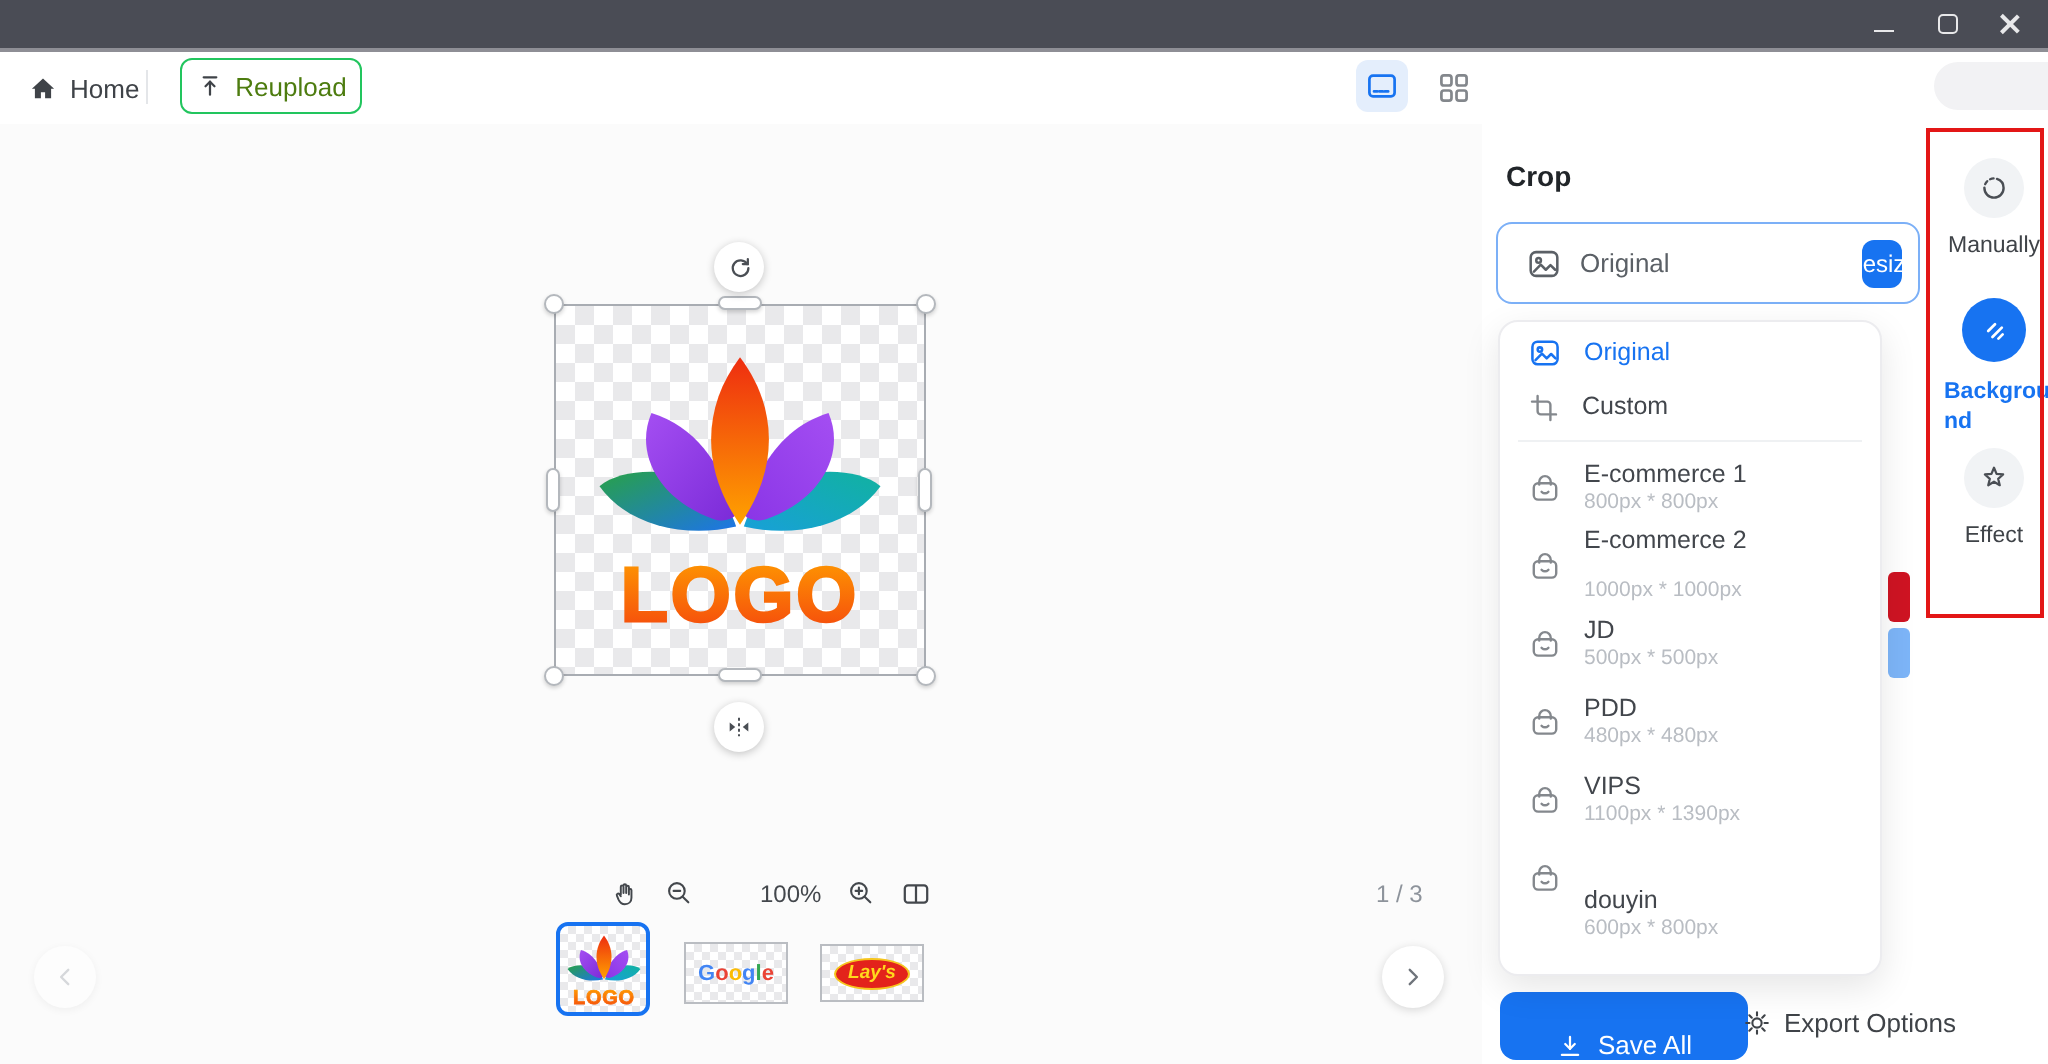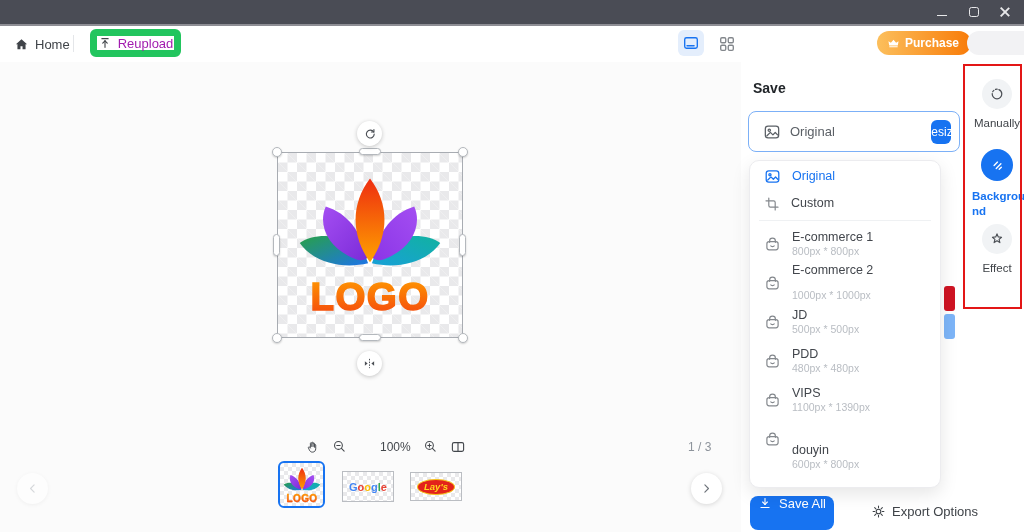--- a/index.html
+++ b/index.html
@@ -15,22 +15,22 @@
   .min-glyph { width:10px; height:0; border-top:1.6px solid #e8e8ea; margin-top:6px; }
   .max-glyph { width:10px; height:10px; border:1.6px solid #e8e8ea; border-radius:2.5px; }
   .close-glyph { position:relative; width:12px; height:12px; }
   .close-glyph:before,.close-glyph:after { content:""; position:absolute; left:5px; top:0; width:1.6px; height:12px; background:#e8e8ea; }
   .close-glyph:before { transform:rotate(45deg); } .close-glyph:after { transform:rotate(-45deg); }
 
   
   .toolbar { left:0; top:26px; width:1024px; height:36px; background:#ffffff; }
   .home-btn { left:14px; top:30px; height:28px; display:flex; align-items:center; gap:6px; cursor:pointer; color:#3f4348; font-size:13px; }
   .tool-divider { left:73px; top:35px; width:1px; height:17px; background:#e4e6e9; }
-  .reupload-btn { left:90px; top:29px; width:91px; height:28px; border:7px solid #22c55e; border-radius:6px; background:#fff;
-                  display:flex; align-items:center; justify-content:center; gap:6px; color:#a21caf; font-size:13px; cursor:pointer; }
+  .reupload-btn { left:90px; top:29px; width:91px; height:28px; border:1px solid #22c55e; border-radius:6px; background:#fff;
+                  display:flex; align-items:center; justify-content:center; gap:6px; color:#4d7c0f; font-size:13px; cursor:pointer; }
   .view-single { left:678px; top:30px; width:26px; height:26px; background:#e4eefc; border-radius:6px; display:flex; align-items:center; justify-content:center; cursor:pointer; }
   .view-grid { left:714px; top:31px; width:25px; height:25px; display:flex; align-items:center; justify-content:center; cursor:pointer; }
   .purchase-btn { left:877px; top:31px; height:24px; padding:0 12px 0 10px; border-radius:12px;
                   background:linear-gradient(90deg,#fcbf5c,#f87b08); display:flex; align-items:center; gap:5px;
                   color:#fff; font-size:12px; font-weight:bold; cursor:pointer; }
   .avatar-pill { left:967px; top:31px; width:70px; height:24px; background:#f2f2f4; border-radius:12px; cursor:pointer; }
 
   
   .checker { background-color:#ffffff;
     background-image:linear-gradient(45deg,#e9e9eb 25%,transparent 25%,transparent 75%,#e9e9eb 75%),
@@ -73,22 +73,22 @@
   .dropdown { left:749px; top:160px; width:192px; height:328px; background:#fff; border:1px solid #ececef; border-radius:10px;
               box-shadow:0 6px 18px rgba(0,0,0,.10); padding-top:2px; overflow:hidden; z-index:5; }
   .opt { display:flex; align-items:center; gap:11px; padding-left:14px; cursor:pointer; }
   .opt-simple { height:27px; }
   .opt-double { height:39px; }
   .opt-label { font-size:12.5px; color:#42464c; line-height:1.15; }
   .opt-sub { font-size:10.5px; color:#b9bdc3; line-height:1.2; margin-top:1px; }
   .opt-selected .opt-label { color:#1773f1; }
   .opt-divider { height:1px; background:#eff1f3; margin:3px 9px; }
 
-  .save-all-btn { left:750px; top:496px; width:84px; height:34px; background:#1773f1; border-radius:8px; color:#fff; font-size:13px;
-                  display:flex; align-items:flex-start; justify-content:center; gap:7px; cursor:pointer; }
+  .save-all-btn { left:750px; top:496px; width:124px; height:34px; background:#1773f1; border-radius:8px; color:#fff; font-size:13px;
+                  display:flex; align-items:flex-end; justify-content:center; gap:7px; cursor:pointer; }
   .export-btn { left:871px; top:504px; display:flex; align-items:center; gap:6px; color:#3f4348; font-size:13px; cursor:pointer; }
 
   
   .rail-highlight { left:963px; top:64px; width:59px; height:245px; border:2px solid #e31616; z-index:8; pointer-events:none; }
   .rail-item { display:flex; flex-direction:column; align-items:center; cursor:pointer; }
   .rail-circle { width:30px; height:30px; border-radius:50%; background:#f1f3f5; display:flex; align-items:center; justify-content:center; }
   .rail-circle.active { width:32px; height:32px; background:#1773f1; }
   .rail-label { font-size:11.5px; color:#3f4348; margin-top:8px; text-align:center; }
   .rail-label.active { color:#1773f1; font-weight:bold; width:60px; word-break:break-all; line-height:1.3; text-align:left; padding-left:5px; }
   .rail-manually { left:967px; top:79px; width:60px; }
@@ -142,29 +142,20 @@
     </svg>
   </div>
   <div class="abs view-grid">
     <svg width="18" height="18" viewBox="0 0 20 20" fill="none" stroke="#83878c" stroke-width="1.5">
       <rect x="3" y="3" width="5.6" height="5.6" rx="1.4"></rect>
         <rect x="11.4" y="3" width="5.6" height="5.6" rx="1.4"></rect>
       <rect x="3" y="11.4" width="5.6" height="5.6" rx="1.4"></rect>
         <rect x="11.4" y="11.4" width="5.6" height="5.6" rx="1.4"></rect>
     </svg>
   </div>
-  <div class="abs purchase-btn">
-    <span>
-      <svg width="13" height="13" viewBox="0 0 20 20">
-          <path d="M3.4 13 2.2 6.6l3.8 2.3L10 4.3l4 4.6 3.8-2.3L16.6 13z" fill="#fff"></path>
-          <rect x="3.4" y="14.2" width="13.2" height="1.7" rx=".8" fill="#fff"></rect>
-        </svg>
-    </span>
-    <span>Purchase</span>
-  </div>
   <div class="abs avatar-pill"></div>
 
   <div class="abs sel-frame checker"></div>
 
   <svg class="abs logo-svg" viewBox="0 0 160 158">
     <defs>
       <linearGradient id="gc" x1="0" y1="0" x2="0" y2="1">
           <stop offset="0" stop-color="#ee2d10"></stop>
           <stop offset="1" stop-color="#ffa200"></stop>
         </linearGradient>
@@ -277,21 +268,21 @@
         <path d="M7.5 4.5 13 10l-5.5 5.5"></path>
       </svg>
   </div>
   <div class="abs nav-btn nav-prev">
     <svg width="13" height="13" viewBox="0 0 20 20" fill="none" stroke="currentColor" stroke-width="1.8" stroke-linecap="round" stroke-linejoin="round">
         <path d="M12.5 4.5 7 10l5.5 5.5"></path>
       </svg>
   </div>
 
   <div class="abs right-panel"></div>
-  <div class="abs size-title">Save</div>
+  <div class="abs size-title">Crop</div>
 
   <div class="abs frag frag-red"></div>
   <div class="abs frag frag-blue"></div>
 
   <div class="abs size-select">
     <span>
       <svg width="18" height="18" viewBox="0 0 20 20" fill="none" stroke="#5b6066" stroke-width="1.4" stroke-linecap="round" stroke-linejoin="round">
         <rect x="2.6" y="3.4" width="14.8" height="13.2" rx="3"></rect>
           <circle cx="7" cy="8" r="1.3"></circle>
           <path d="M4.4 14.2l3.8-3.8 2.8 2.8 2.6-2.6 2.6 2.6"></path>

